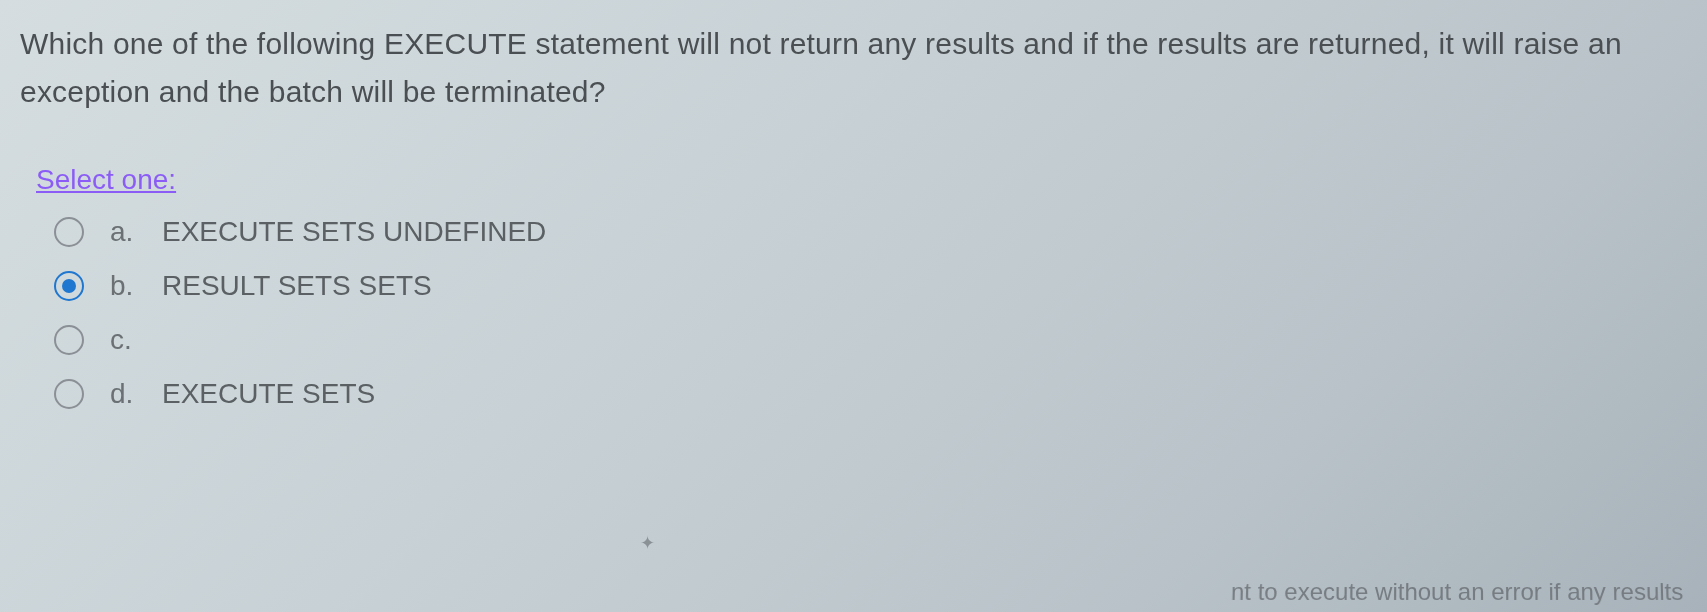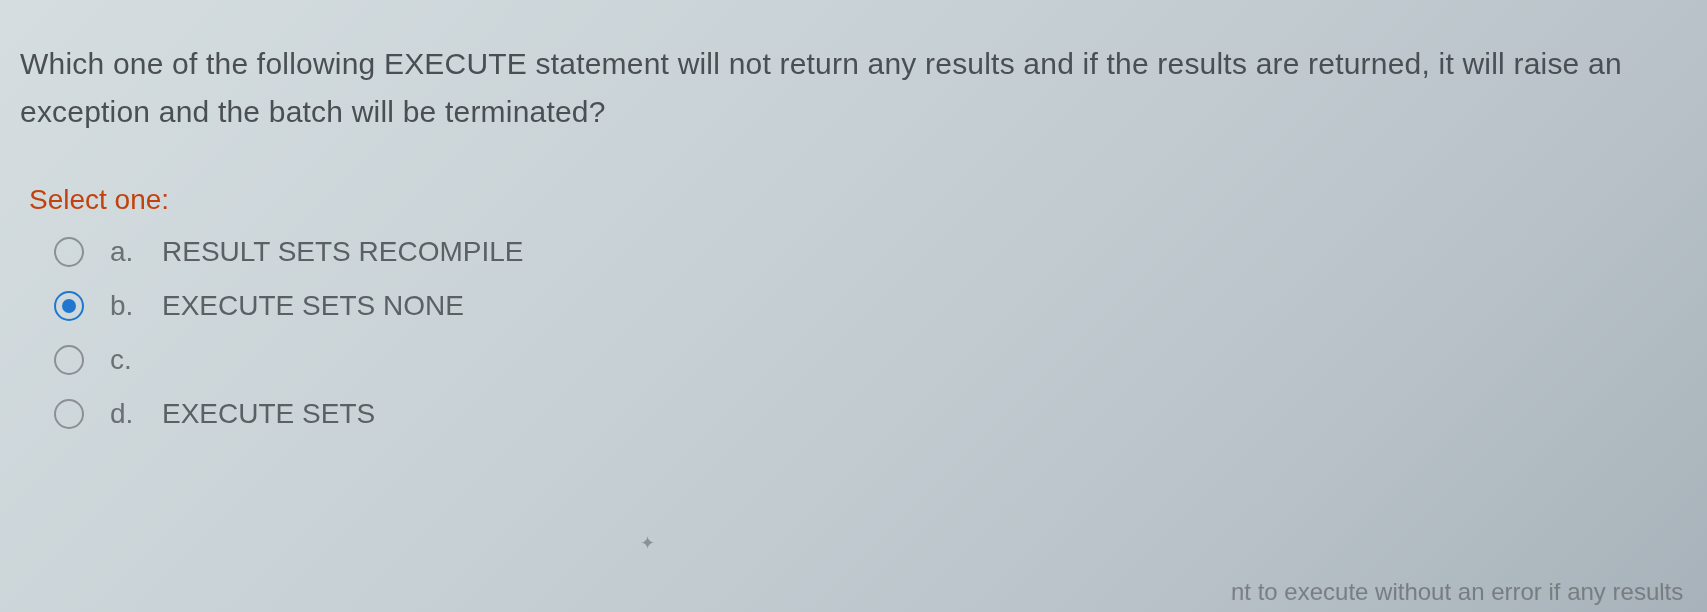--- a/index.html
+++ b/index.html
@@ -9,35 +9,36 @@
     height: 612px;
     overflow: hidden;
     font-family: Arial, Helvetica, sans-serif;
     background: linear-gradient(135deg, #d5dde0 0%, #c8d2d6 40%, #b8c2c8 75%, #a8b2ba 100%);
     color: #4a4f53;
   }
   .page {
     box-sizing: border-box;
     width: 100%;
     height: 100%;
-    padding: 40px 20px 0 20px;
+    padding: 20px 20px 0 20px;
     position: relative;
   }
   .question-text {
     font-size: 30px;
     line-height: 1.6;
     color: #4a4f53;
     margin-bottom: 48px;
     letter-spacing: 0.2px;
   }
   .select-one {
     font-size: 28px;
-    color: #c2410c;
+    color: #8b5cf6;
     margin-bottom: 20px;
-    margin-left: 9px;
+    margin-left: 16px;
+    text-decoration: underline;
   }
   .options {
     display: flex;
     flex-direction: column;
     gap: 22px;
     margin-left: 34px;
   }
   .option {
     display: flex;
     align-items: center;
@@ -100,29 +101,29 @@
 
   <div class="question-text">Which one of the following EXECUTE statement will not return any results and if the results are returned, it will raise an exception and the batch will be terminated?</div>
 
   <div class="select-one">Select one:</div>
 
   <div class="options">
 
     <div class="option">
       <span class="radio"></span>
       <span class="letter">a.</span>
-      <span>RESULT SETS RECOMPILE</span>
+      <span>EXECUTE SETS UNDEFINED</span>
     </div>
 
     <div class="option">
       <span class="radio selected">
           <span class="dot"></span>
         </span>
       <span class="letter">b.</span>
-      <span>EXECUTE SETS NONE</span>
+      <span>RESULT SETS SETS</span>
     </div>
 
     <div class="option">
       <span class="radio"></span>
       <span class="letter">c.</span>
     </div>
 
     <div class="option">
       <span class="radio"></span>
       <span class="letter">d.</span>

